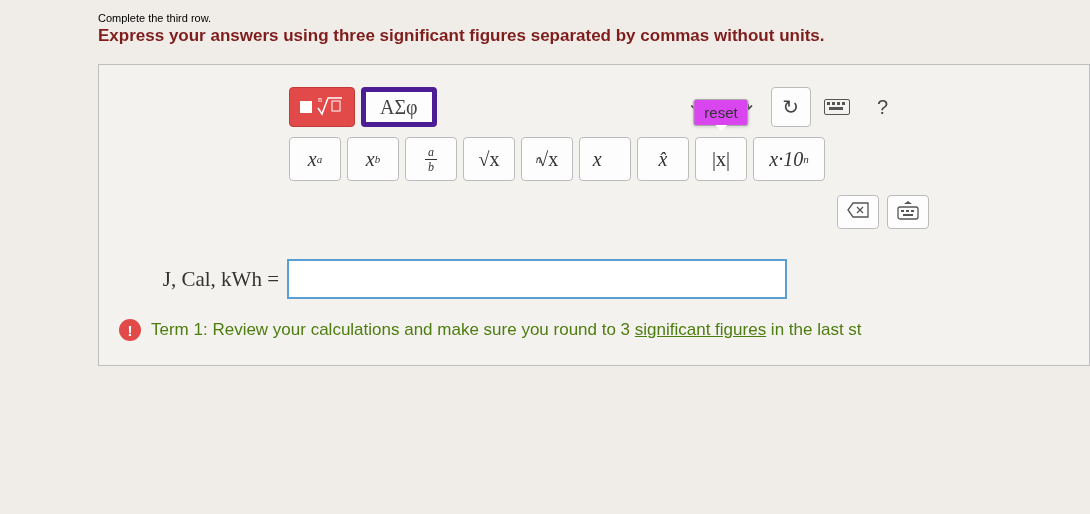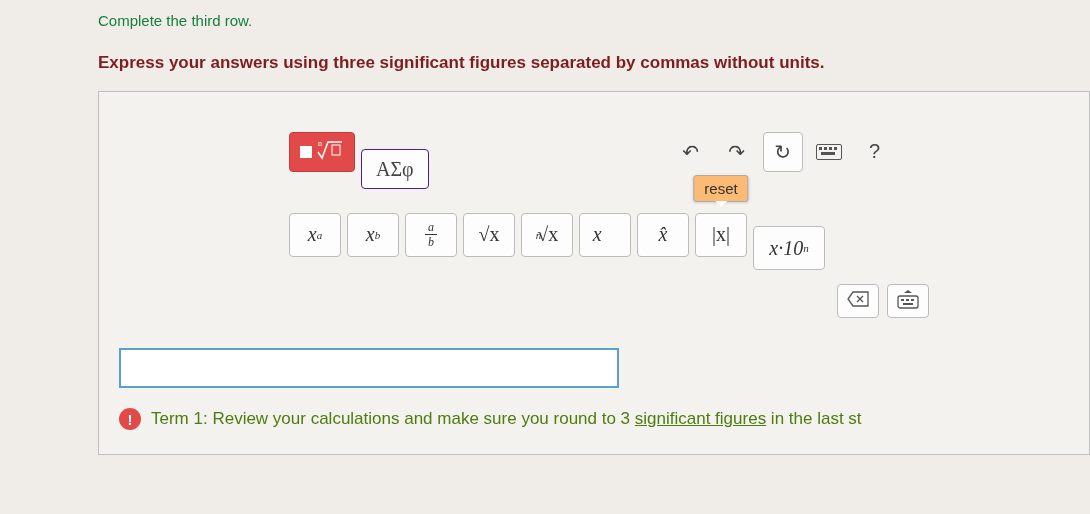--- a/index.html
+++ b/index.html
@@ -9,23 +9,23 @@
       color: #3a3a3a;
       width: 1090px;
       height: 514px;
       overflow: hidden;
       position: relative;
     }
     .content {
       padding: 12px 0 0 98px;
     }
     .instruction1 {
-      font-size: 15px;
-      color: #15803d;
-      margin-bottom: 24px;
+      font-size: 11px;
+      color: #000000;
+      margin-bottom: 2px;
     }
     .instruction2 {
       font-size: 17px;
       color: #7f1d1d;
       font-weight: bold;
       margin-bottom: 18px;
     }
     .panel {
       border: 1px solid #bfbfbf;
       background: #f4f2ee;
@@ -52,30 +52,30 @@
       height: 40px;
     }
     .templates-btn .sq {
       width: 12px; height: 12px; background: #fff; border: 1px solid #fff;
     }
     .templates-btn .rad {
       color: #fff; font-size: 18px; font-family: 'Times New Roman', serif;
       position: relative;
     }
     .greek-btn {
-      border: 1px solid #4c1d95;
+      border: 5px solid #4c1d95;
       background: #fdfdfd;
       border-radius: 4px;
       padding: 6px 14px;
       font-family: 'Times New Roman', serif;
       font-size: 20px;
       color: #444;
       cursor: pointer;
       height: 40px;
-      display: flex; align-items: center; margin-top: 35px;
+      display: flex; align-items: center;
     }
     .spacer1 { width: 230px; }
     .tb-btn {
       border: 1px solid transparent;
       background: transparent;
       border-radius: 4px;
       width: 40px; height: 40px;
       display: flex; align-items: center; justify-content: center;
       cursor: pointer;
       font-size: 20px;
@@ -86,21 +86,21 @@
       background: #fdfdfd;
     }
     .tooltip-wrap {
       position: relative;
     }
     .tooltip-box {
       position: absolute;
       top: -38px;
       left: 50%;
       transform: translateX(-50%);
-      background: #fdba74;
+      background: #d946ef;
       border: 1px solid #aaa;
       border-radius: 3px;
       padding: 4px 10px;
       font-size: 15px;
       color: #333;
       box-shadow: 0 1px 3px rgba(0,0,0,0.15);
       white-space: nowrap;
       z-index: 10;
     }
     .tooltip-box::after {
@@ -141,21 +141,20 @@
     .math-btn .frac .num { border-bottom: 1px solid #333; padding: 0 3px 1px; }
     .math-btn .frac .den { padding-top: 1px; }
     .abs-btn {
       font-style: normal;
       font-family: 'Times New Roman', serif;
     }
     .sci-btn {
       width: 72px;
       font-family: 'Times New Roman', serif;
       font-style: italic;
-      margin-top: 27px;
     }
     .toolbar-row3 {
       display: flex;
       justify-content: flex-end;
       margin-right: 160px;
       gap: 8px;
       margin-bottom: 30px;
     }
     .small-btn {
       border: 1px solid #bbb;
@@ -325,20 +324,21 @@
             <rect x="5" y="10" width="3" height="2" fill="#555"></rect>
             <rect x="10" y="10" width="3" height="2" fill="#555"></rect>
             <rect x="15" y="10" width="3" height="2" fill="#555"></rect>
             <rect x="7" y="14" width="10" height="2" fill="#555"></rect>
           </svg>
         </span>
       </button>
     </div>
 
     <div class="answer-row">
+      <div class="answer-label">J, Cal, kWh =</div>
       <input class="answer-input" type="text" value="" style="">
     </div>
 
     <div class="feedback-row">
       <div class="alert-icon">!</div>
       <div class="feedback-text">
         <span>Term 1: Review your calculations and make sure you round to 3 </span><span class="underline">significant figures</span><span> in the last st</span><br>
       </div>
     </div>
 

